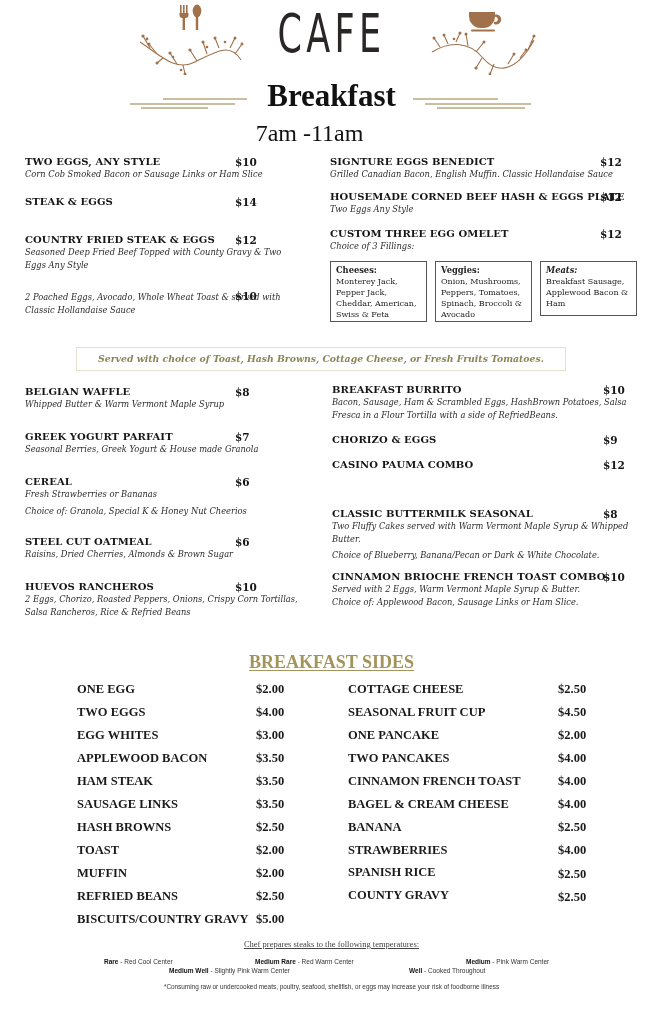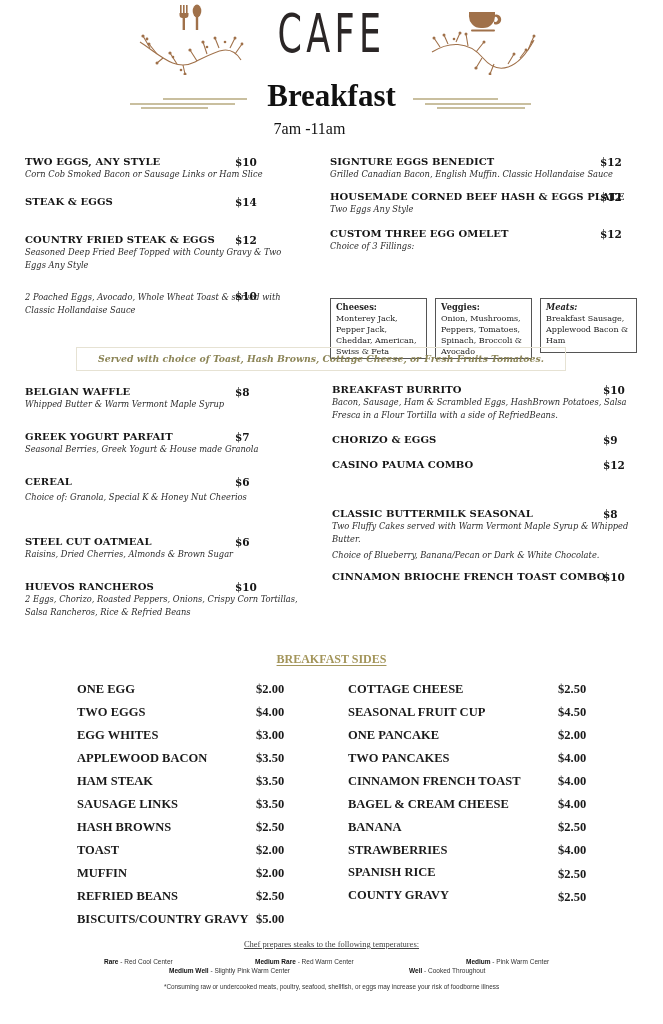--- a/index.html
+++ b/index.html
@@ -13,21 +13,21 @@
     font-family: "DejaVu Sans Condensed", "DejaVu Sans", sans-serif;
     font-size: 54px; letter-spacing: 6px; color: #2b2626; font-weight: normal;
     transform: scaleX(0.72); transform-origin: center; line-height: 64px;
   }
   .breakfast-title {
     position: absolute; left: 0; width: 663px; top: 78px; text-align: center;
     font-family: "Liberation Serif", serif; font-weight: bold; font-size: 31px; color: #111;
   }
   .hours {
     position: absolute; left: 0; width: 619px; top: 120px; text-align: center;
-    font-family: "Liberation Serif", serif; font-size: 16px; color: #111;
+    font-family: "Liberation Serif", serif; font-size: 24px; color: #111;
   }
   .deco-line { position: absolute; height: 1.5px; background: #c9bf9f; }
 
   
   .item { position: absolute; }
   .item-name {
     font-family: "DejaVu Serif", serif; font-weight: bold; font-size: 10px;
     color: #161616; letter-spacing: 0.1px; white-space: nowrap;
   }
   .item-price {
@@ -36,37 +36,37 @@
   }
   .item-desc {
     font-family: "DejaVu Serif", serif; font-style: italic; font-size: 8.3px;
     color: #2a2a2a; line-height: 12.5px; margin-top: 1px;
   }
   .item-desc2 { margin-top: 4px; }
 
   
   .fill-box {
     position: absolute; border: 1px solid #555; padding: 3px 5px;
-    font-family: "DejaVu Serif", serif; font-size: 8px; line-height: 11px; color: #222; margin-top: 37px;
+    font-family: "DejaVu Serif", serif; font-size: 8px; line-height: 11px; color: #222;
   }
   .fill-title { font-weight: bold; font-size: 8.3px; }
   .fill-title.italic { font-style: italic; }
 
   
   .served-banner {
     position: absolute; left: 76px; top: 347px; width: 490px; height: 24px;
     border: 1px solid #e6e2d3; text-align: center;
     font-family: "DejaVu Serif", serif; font-style: italic; font-weight: bold;
     font-size: 9.3px; color: #8b8456; line-height: 22px;
   }
 
   
   .sides-heading {
     position: absolute; left: 0; width: 663px; top: 652px; text-align: center;
-    font-family: "Liberation Serif", serif; font-weight: bold; font-size: 12px;
+    font-family: "Liberation Serif", serif; font-weight: bold; font-size: 18px;
     color: #a3955a; text-decoration: underline; text-underline-offset: 2px;
   }
   .side-row { position: absolute; font-family: "Liberation Serif", serif; font-weight: bold; font-size: 12.5px; color: #1b1b1b; }
   .side-name { position: absolute; left: 0; top: 0; white-space: nowrap; }
   .side-price { position: absolute; top: 0; white-space: nowrap; }
 
   
   .temps-heading {
     position: absolute; left: 0; width: 663px; top: 939px; text-align: center;
     font-family: "Liberation Serif", serif; font-size: 8.5px; color: #444;
@@ -223,20 +223,21 @@
     <div class="item-desc">Whipped Butter &amp; Warm Vermont Maple Syrup</div>
   </div>
   <div class="item" style="left:25px;top:431px;width:270px">
     <div class="item-name">GREEK YOGURT PARFAIT</div>
     <div class="item-price" style="left:210px">$7</div>
     <div class="item-desc">Seasonal Berries, Greek Yogurt &amp; House made Granola</div>
   </div>
   <div class="item" style="left:25px;top:476px;width:270px">
     <div class="item-name">CEREAL</div>
     <div class="item-price" style="left:210px">$6</div>
+    <div class="item-desc">Fresh Strawberries or Bananas</div>
     <div class="item-desc item-desc2">Choice of: Granola, Special K &amp; Honey Nut Cheerios</div>
   </div>
   <div class="item" style="left:25px;top:536px;width:270px">
     <div class="item-name">STEEL CUT OATMEAL</div>
     <div class="item-price" style="left:210px">$6</div>
     <div class="item-desc">Raisins, Dried Cherries, Almonds &amp; Brown Sugar</div>
   </div>
   <div class="item" style="left:25px;top:581px;width:275px">
     <div class="item-name">HUEVOS RANCHEROS</div>
     <div class="item-price" style="left:210px">$10</div>
@@ -260,20 +261,21 @@
   </div>
   <div class="item" style="left:332px;top:508px;width:300px">
     <div class="item-name">CLASSIC BUTTERMILK SEASONAL</div>
     <div class="item-price" style="left:271px">$8</div>
     <div class="item-desc">Two Fluffy Cakes served with Warm Vermont Maple Syrup &amp; Whipped Butter.</div>
     <div class="item-desc item-desc2">Choice of Blueberry, Banana/Pecan or Dark &amp; White Chocolate.</div>
   </div>
   <div class="item" style="left:332px;top:571px;width:300px">
     <div class="item-name">CINNAMON BRIOCHE FRENCH TOAST COMBO</div>
     <div class="item-price" style="left:271px">$10</div>
+    <div class="item-desc" style="width:260px">Served with 2 Eggs, Warm Vermont Maple Syrup &amp; Butter. Choice of: Applewood Bacon, Sausage Links or Ham Slice.</div>
   </div>
 </section>
 
 <section>
   <div class="sides-heading">BREAKFAST SIDES</div>
 
   <div class="side-row" style="left:77px;top:682px">
     <span class="side-name">ONE EGG</span>
     <span class="side-price" style="left:179px">$2.00</span>
   </div>

